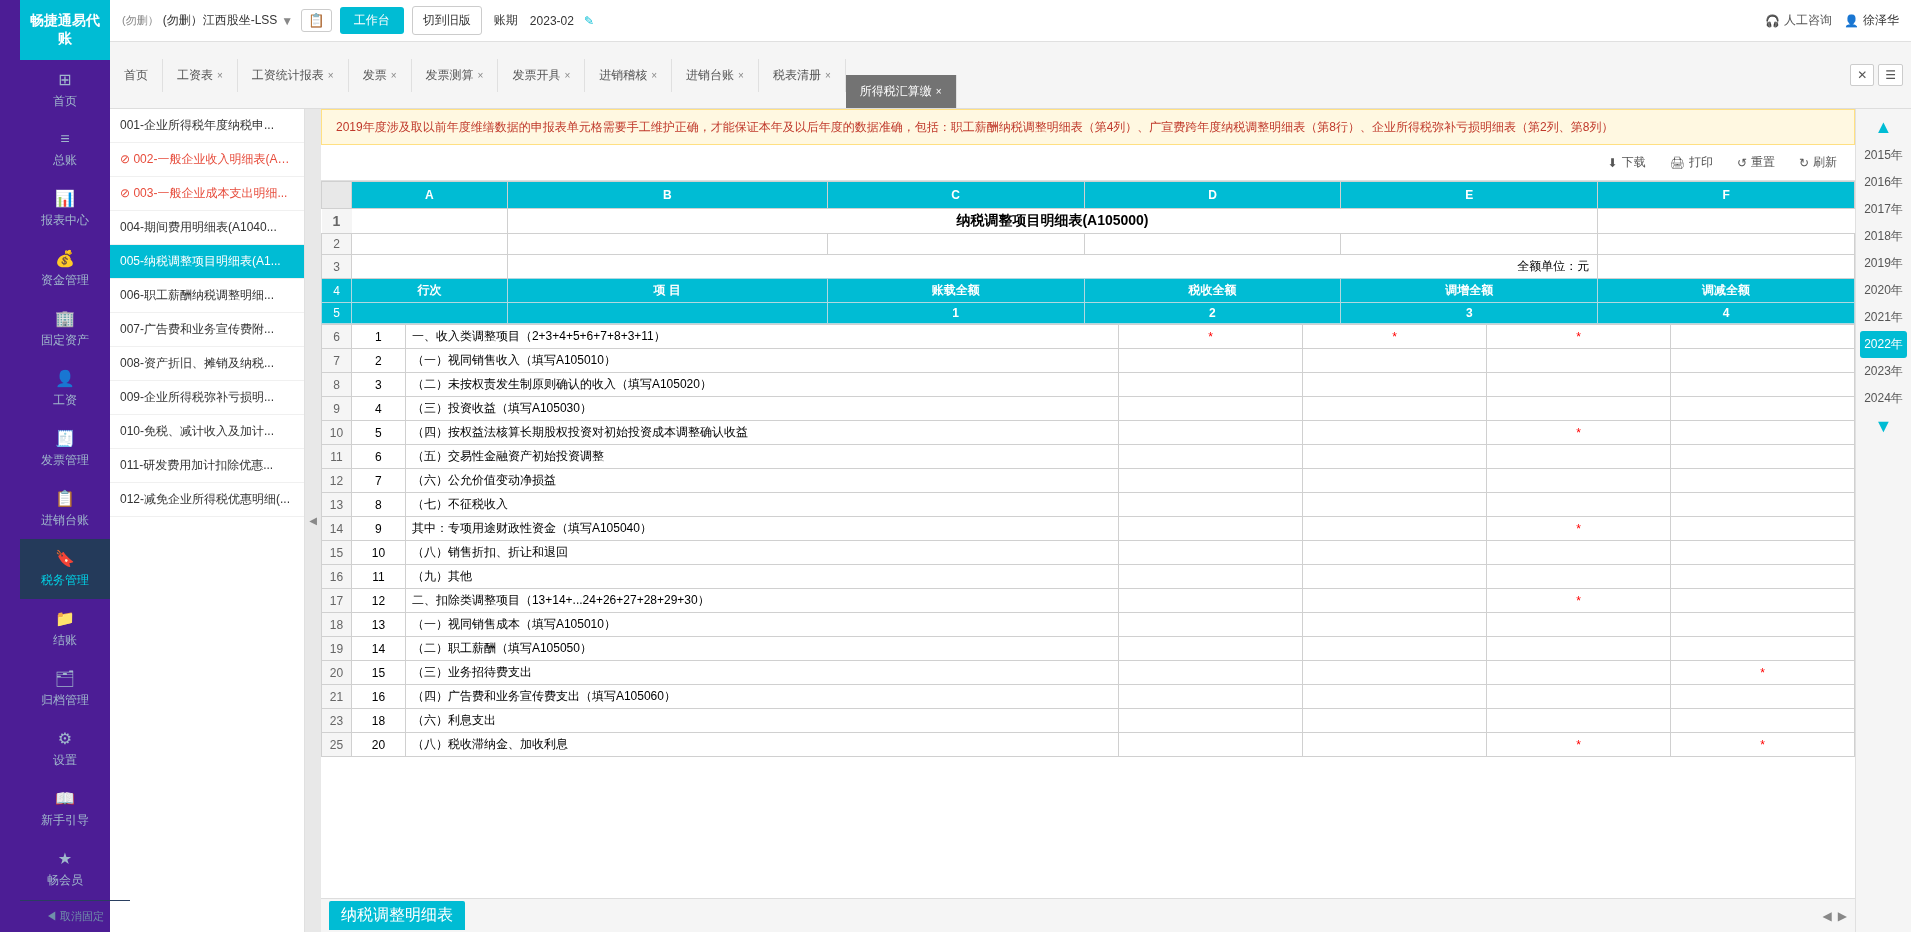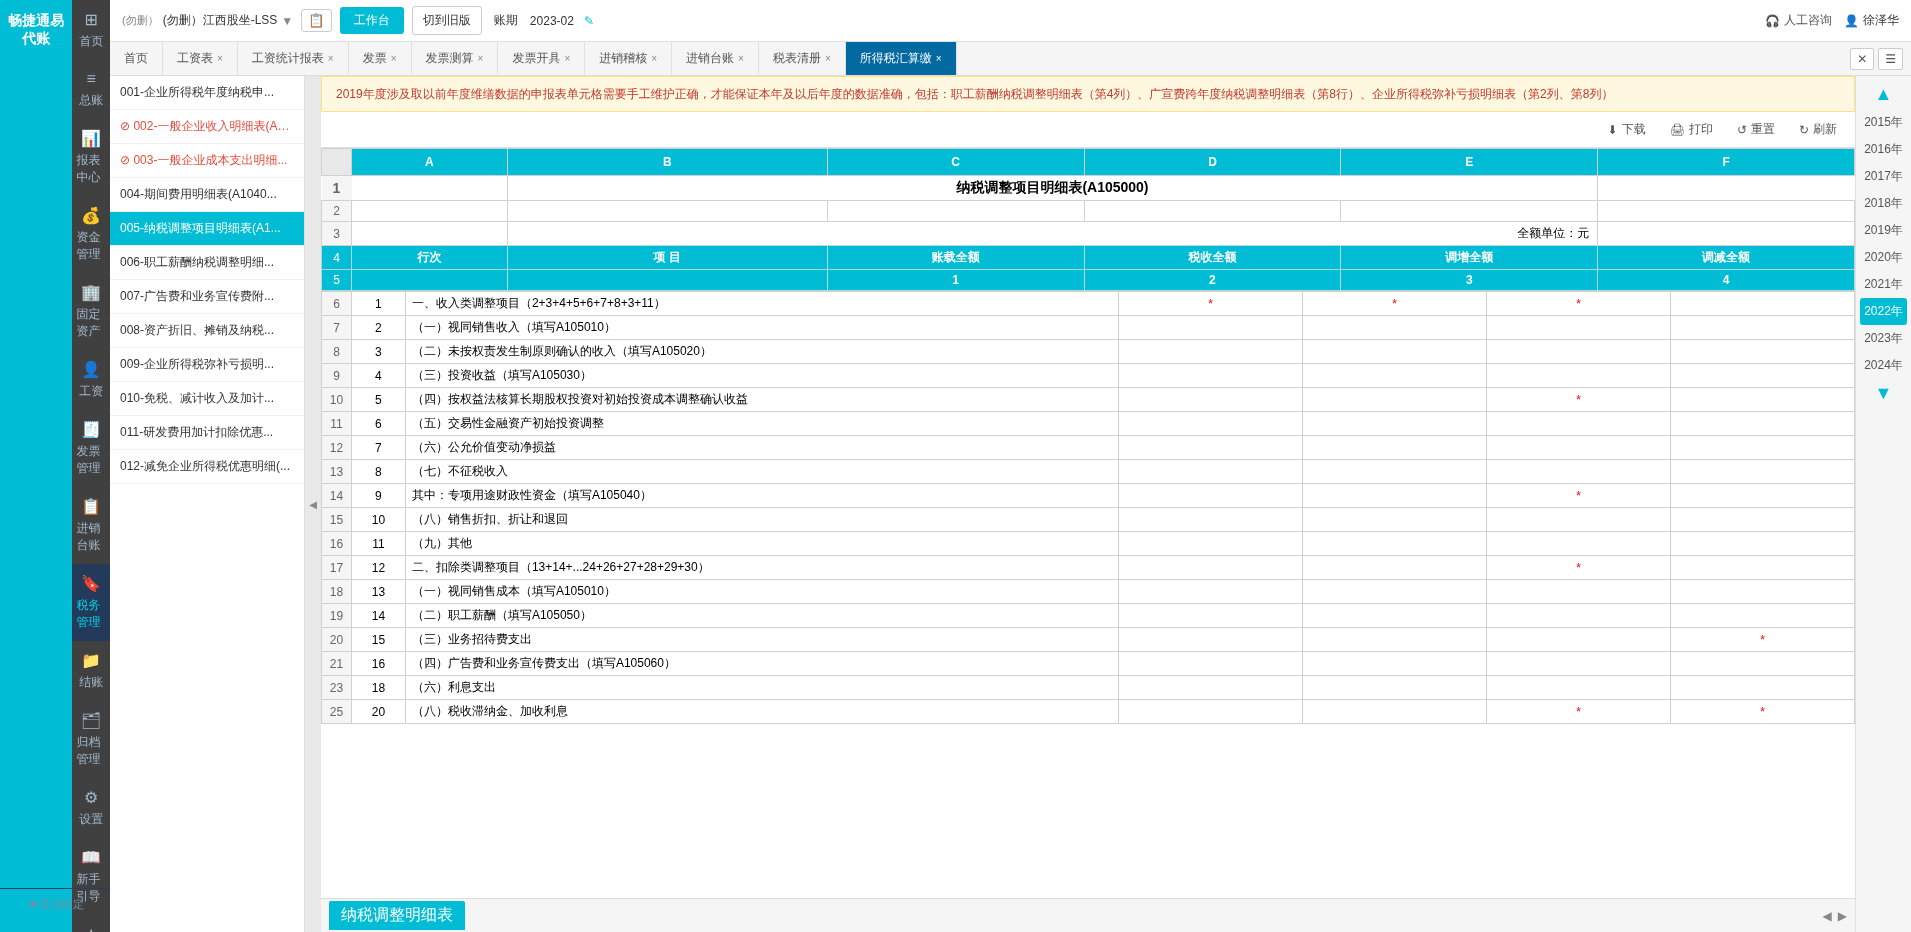--- a/index.html
+++ b/index.html
@@ -1,27 +1,28 @@
 <!DOCTYPE html>
 <html><head>
   <meta charset="utf-8">
   <style>
     * { box-sizing: border-box; margin: 0; padding: 0; }
     body { font-family: 'Microsoft YaHei', Arial, sans-serif; font-size: 12px; background: #f0f2f5; display: flex; height: 932px; overflow: hidden; }
 
     
     .sidebar {
       width: 110px;
-      background: #404040;
+      background: #4c1d95;
       color: #c8d8e8;
       display: flex;
-      flex-direction: row;
+      flex-direction: column;
       flex-shrink: 0;
       height: 100%;
       position: relative;
+      padding-left: 20px;
     }
     .sidebar-logo {
       background: #00bcd4;
       padding: 12px 8px;
       color: white;
       font-size: 14px;
       font-weight: bold;
       text-align: center;
       cursor: pointer;
     }
@@ -32,21 +33,21 @@
       padding: 10px 4px;
       cursor: pointer;
       color: #a0b8cc;
       font-size: 12px;
       gap: 4px;
     }
     .sidebar-item.active { background: #243a5a; color: #00d4e8; }
     .sidebar-item .icon { font-size: 16px; }
     .sidebar-bottom {
       position: absolute;
-      bottom: 12px;
+      bottom: 0;
       width: 100%;
       padding: 8px;
       border-top: 1px solid #2a3f60;
       color: #7090aa;
       font-size: 11px;
       cursor: pointer;
       text-align: center;
     }
 
     
@@ -131,21 +132,21 @@
       cursor: pointer;
       color: #555;
       font-size: 12px;
       border-right: 1px solid #e0e0e0;
       white-space: nowrap;
       display: flex;
       align-items: center;
       gap: 4px;
       background: #f5f5f5;
     }
-    .tab-item.active { background: #0369a1; color: white; }
+    .tab-item.active { background: #737373; color: white; margin-top: 33px; }
     .tab-close { font-size: 10px; color: #888; cursor: pointer; }
     .tab-close-white { font-size: 10px; color: white; cursor: pointer; }
     .tab-end-buttons {
       margin-left: auto;
       display: flex;
       align-items: center;
       gap: 4px;
       padding: 0 8px;
     }
     .tab-end-btn {

